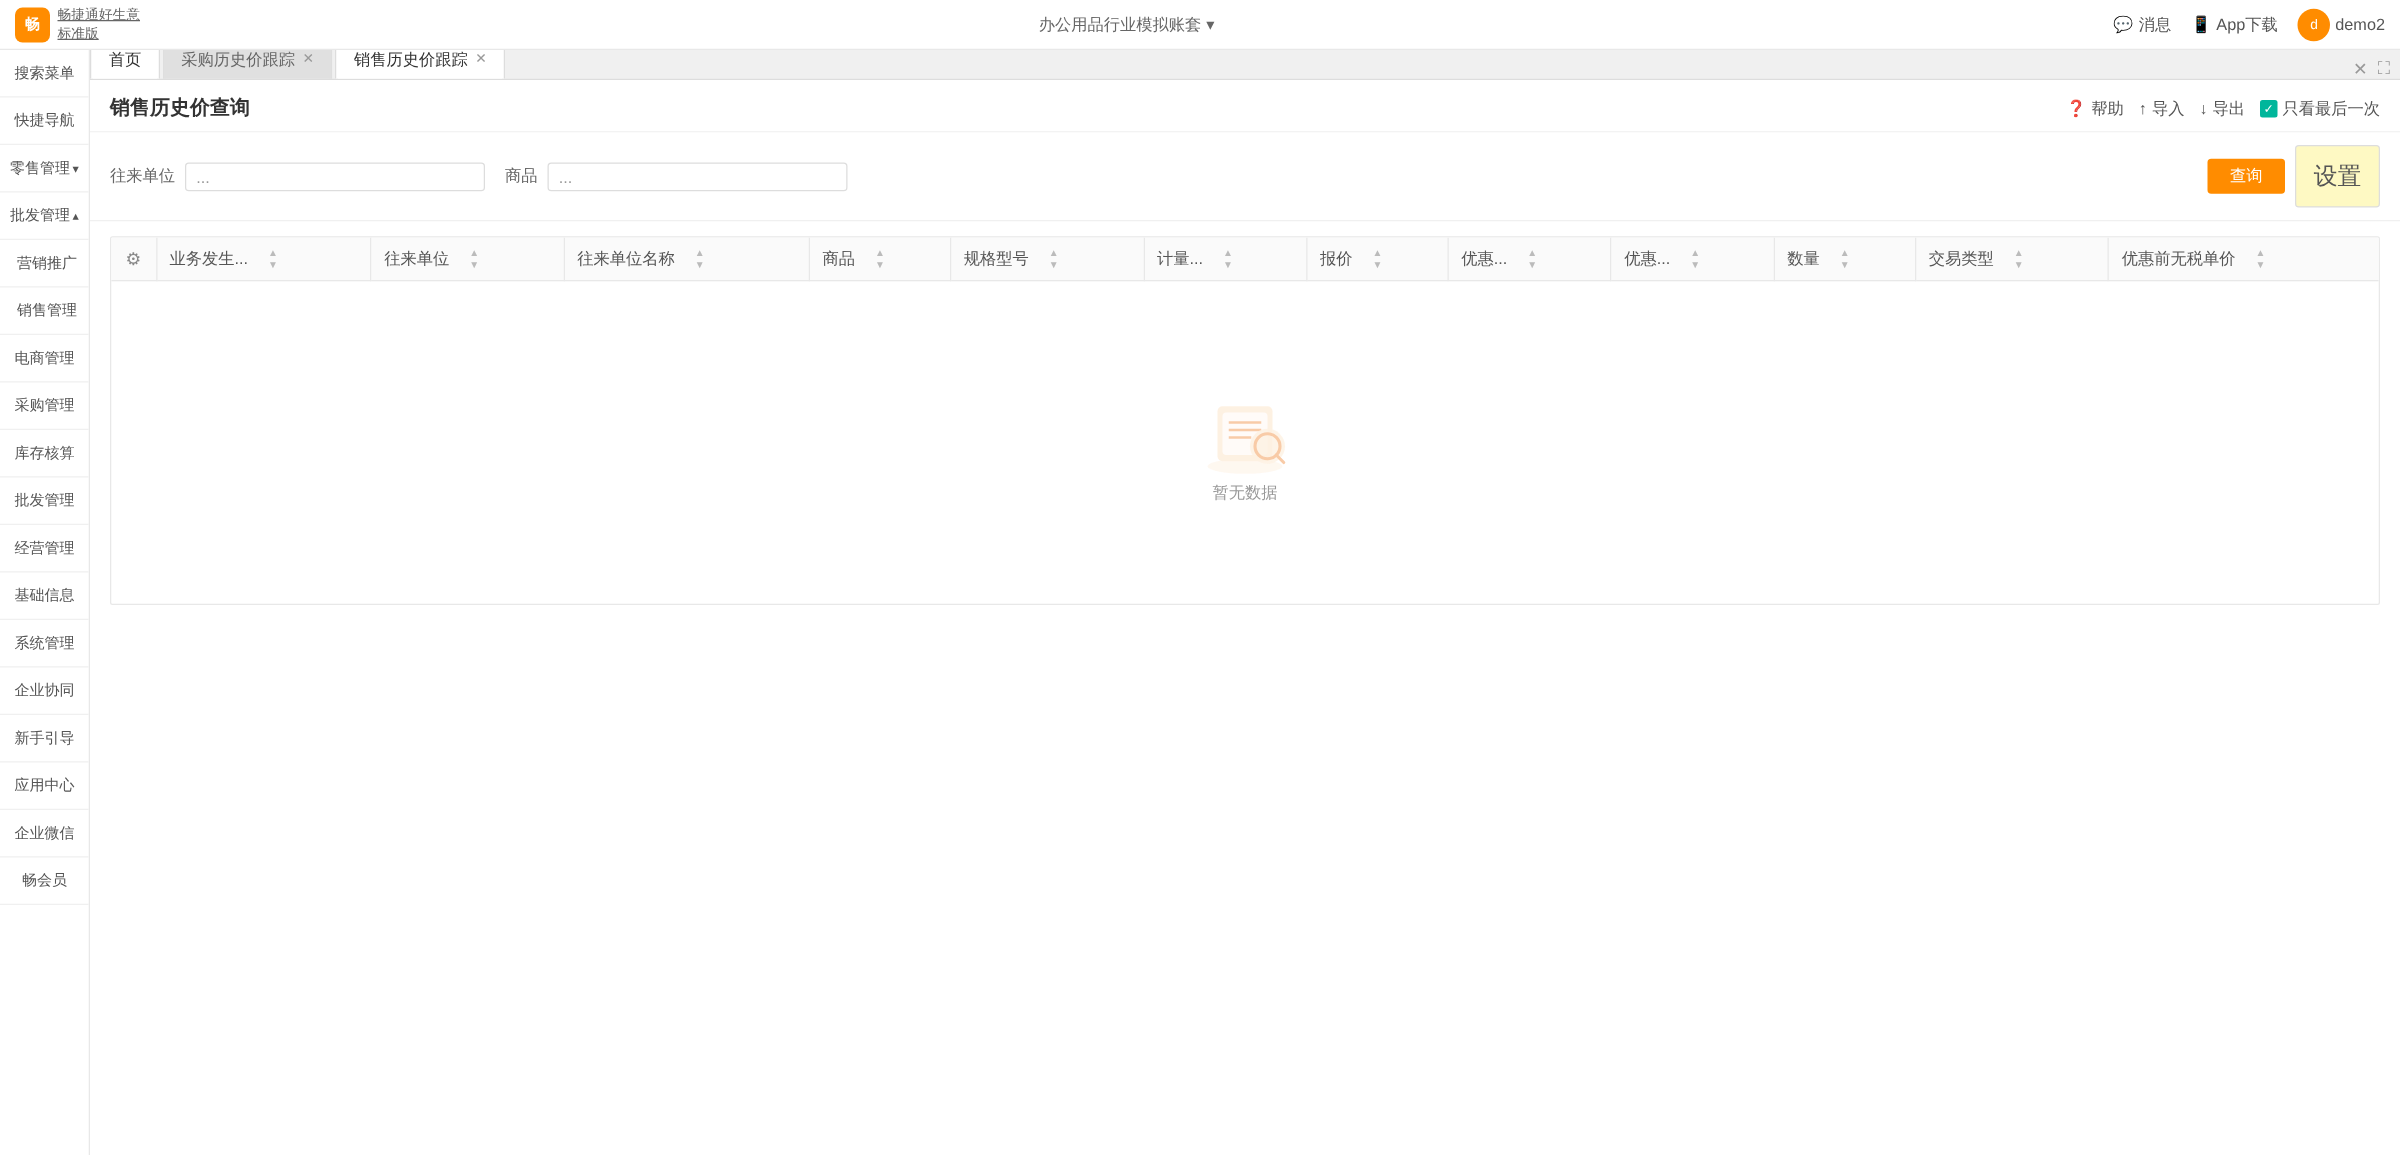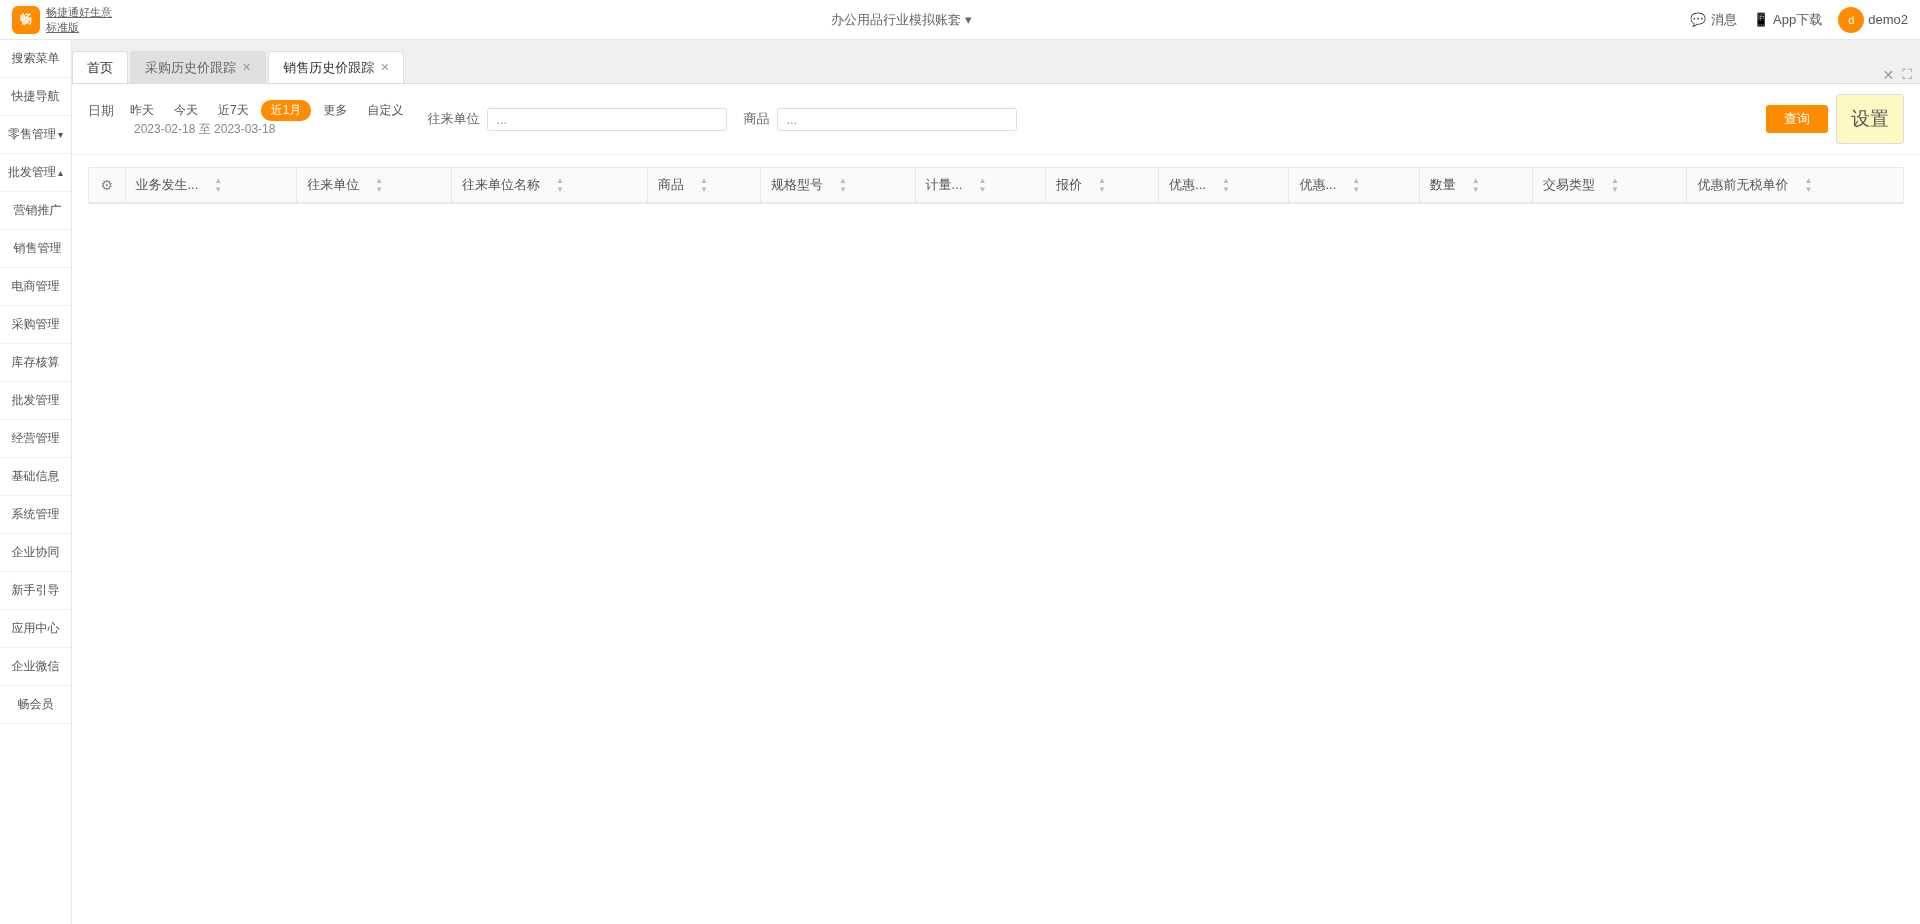--- a/index.html
+++ b/index.html
@@ -23,21 +23,21 @@
     
     .sidebar { width: 72px; background: #fff; border-right: 1px solid #e8e8e8; display: flex; flex-direction: column; flex-shrink: 0; overflow-y: auto; }
     .sidebar-item { padding: 10px 4px; text-align: center; cursor: pointer; color: #555; font-size: 12px; border-bottom: 1px solid #f0f0f0; }
     .sidebar-label { display: flex; align-items: center; justify-content: center; gap: 2px; }
     .sidebar-expand { font-size: 10px; }
 
     
     .content-area { flex: 1; display: flex; flex-direction: column; overflow: hidden; }
 
     
-    .tabbar { height: 44px; background: #f0f0f0; display: flex; align-items: flex-end; flex-shrink: 0; border-bottom: 1px solid #ddd; }
+    .tabbar { height: 24px; background: #f0f0f0; display: flex; align-items: flex-end; flex-shrink: 0; border-bottom: 1px solid #ddd; }
     .tab { height: 32px; padding: 0 14px; display: flex; align-items: center; gap: 6px; cursor: pointer; font-size: 13px; border-radius: 4px 4px 0 0; background: #e0e0e0; color: #666; margin-right: 2px; border: 1px solid #ddd; border-bottom: none; }
     .tab.home { background: #fff; color: #333; }
     .tab.active { background: #fff; color: #333; }
     .tab-close { color: #999; font-size: 11px; cursor: pointer; line-height: 1; }
 
     
     .page-content { flex: 1; background: #fff; overflow: auto; padding: 0; }
 
     
     .page-header { padding: 12px 16px 8px; border-bottom: 1px solid #f0f0f0; display: flex; align-items: center; justify-content: space-between; }
@@ -191,38 +191,43 @@
         <span class="tab-close">✕</span>
       </div>
       <div style="flex: 1; display: flex; justify-content: flex-end; align-items: center; padding-right: 8px; gap: 8px;">
         <span style="cursor: pointer; color: #999; font-size: 14px;">✕</span>
         <span style="cursor: pointer; color: #999; font-size: 14px;">⛶</span>
       </div>
     </div>
 
     <div class="page-content">
 
+      <div class="page-header">
+        <div class="page-title">销售历史价查询</div>
+        <div class="page-actions">
+          <div class="page-action-item">
+            <span>❓</span>
+            <span>帮助</span>
+          </div>
+          <div class="page-action-item">
+            <span>↑</span>
+            <span>导入</span>
+          </div>
+          <div class="page-action-item">
+            <span>↓</span>
+            <span>导出</span>
+          </div>
+          <div class="checkbox-item">
+            <div class="checkbox-checked">✓</div>
+            <span>只看最后一次</span>
+          </div>
+        </div>
+      </div>
 
       <div class="filter-area">
-        <div class="filter-group">
-          <div class="filter-row">
-            <div style="display: flex; align-items: center; gap: 8px;">
-              <span class="filter-label">日期</span>
-              <div class="date-shortcuts">
-                <button class="date-btn">昨天</button>
-                <button class="date-btn">今天</button>
-                <button class="date-btn">近7天</button>
-                <button class="date-btn active">近1月</button>
-                <button class="date-btn">更多</button>
-                <button class="date-btn">自定义</button>
-              </div>
-            </div>
-            <div class="date-range" style="margin-left: 46px;">2023-02-18 至 2023-03-18</div>
-          </div>
-        </div>
 
         <div class="filter-group">
           <span class="filter-label">往来单位</span>
           <div class="filter-input" style="min-width: 240px;">
             <span>...</span>
           </div>
         </div>
 
         <div class="filter-group">
           <span class="filter-label">商品</span>
@@ -352,17 +357,31 @@
                         <span>▼</span>
                       </div>
                   </div>
                 </th>
               </tr>
             </thead>
             <tbody>
             </tbody>
           </table>
 
+          <div class="empty-state">
+            <svg class="empty-icon-svg" width="80" height="80" viewBox="0 0 80 80">
+              <ellipse cx="40" cy="68" rx="30" ry="6" fill="#fde8d0" opacity="0.5"></ellipse>
+              <rect x="18" y="20" width="44" height="44" rx="4" fill="#fde8d0"></rect>
+              <rect x="22" y="25" width="36" height="34" rx="3" fill="#fff9f5"></rect>
+              <line x1="27" y1="33" x2="53" y2="33" stroke="#f5a96e" stroke-width="2"></line>
+              <line x1="27" y1="39" x2="53" y2="39" stroke="#f5a96e" stroke-width="2"></line>
+              <line x1="27" y1="45" x2="45" y2="45" stroke="#f5a96e" stroke-width="2"></line>
+              <circle cx="58" cy="52" r="14" fill="#fde8d0" opacity="0.8"></circle>
+              <circle cx="58" cy="52" r="10" fill="none" stroke="#f5a96e" stroke-width="2.5"></circle>
+              <line x1="65" y1="59" x2="71" y2="65" stroke="#f5a96e" stroke-width="2.5" stroke-linecap="round"></line>
+            </svg>
+            <span>暂无数据</span>
+          </div>
         </div>
       </div>
     </div>
   </div>
 </div>
 
 </body></html>

